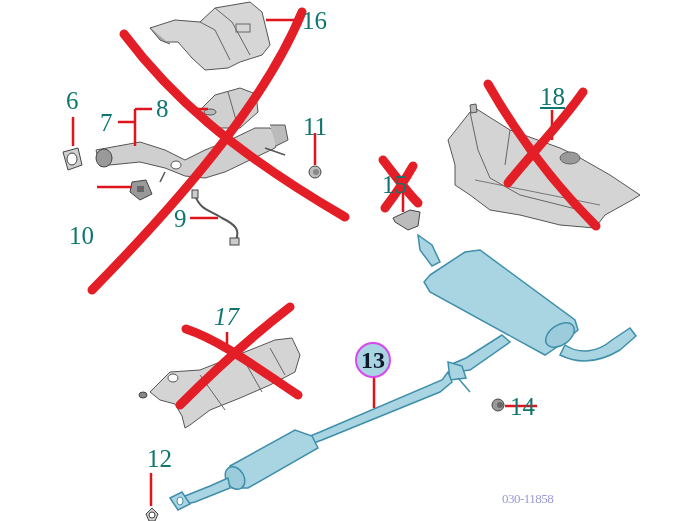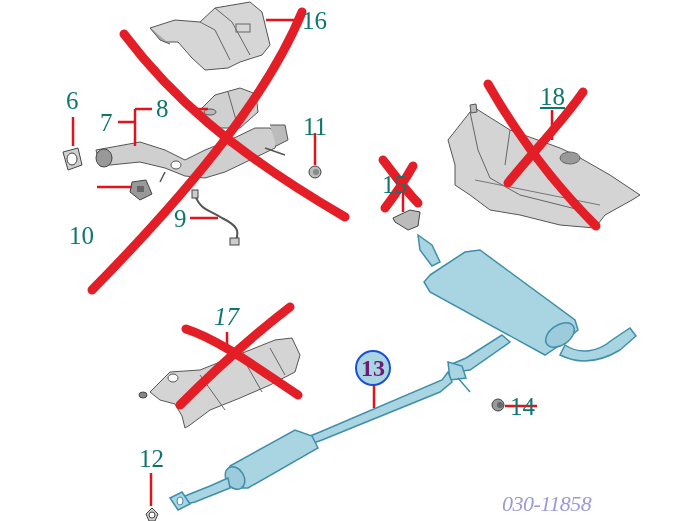--- a/index.html
+++ b/index.html
@@ -4,26 +4,26 @@
 <style>
   html, body { margin: 0; padding: 0; background: #ffffff; }
   body { width: 694px; height: 521px; position: relative; overflow: hidden; font-family: "Liberation Serif", serif; }
   #stage { position: absolute; left: 0; top: 0; width: 694px; height: 521px; }
   .label {
     position: absolute; color: #0f766e; font-family: "Liberation Serif", serif;
     font-size: 25px; line-height: 1; white-space: nowrap;
   }
   .ref-code {
     position: absolute; left: 502px; top: 491px; color: #9a9ad8;
-    font-family: "Liberation Serif", serif; font-size: 22px; letter-spacing: -0.5px; font-style: italic;
+    font-family: "Liberation Serif", serif; font-size: 13px; letter-spacing: -0.5px;
   }
   .badge13 {
-    position: absolute; left: 355px; top: 350px; width: 36px; height: 36px; border-radius: 50%;
-    background: #a9d4e2; border: 2px solid #1d4ed8; box-sizing: border-box;
-    color: #701a75; font-size: 24px; font-family: "Liberation Serif", serif;
+    position: absolute; left: 355px; top: 342px; width: 36px; height: 36px; border-radius: 50%;
+    background: #a9d4e2; border: 2px solid #d946ef; box-sizing: border-box;
+    color: #0f172a; font-size: 24px; font-family: "Liberation Serif", serif;
     display: flex; align-items: center; justify-content: center; font-weight: bold;
   }
 </style>
 </head>
 <body>
 
 <div id="stage">
   <svg width="694" height="521" viewBox="0 0 694 521" xmlns="http://www.w3.org/2000/svg">
 
     <g>
@@ -160,21 +160,21 @@
     </g>
   </svg>
 
   
   <span class="label" style="left:66px;top:88px;">6</span>
   <span class="label" style="left:100px;top:110px;">7</span>
   <span class="label" style="left:156px;top:96px;">8</span>
   <span class="label" style="left:174px;top:206px;">9</span>
   <span class="label" style="left:69px;top:175px;margin-top:48px;">10</span>
   <span class="label" style="left:303px;top:114px;">11</span>
-  <span class="label" style="left:139px;top:446px;">12</span>
+  <span class="label" style="left:147px;top:446px;">12</span>
   <div class="badge13">
       <span>13</span>
     </div>
   <span class="label" style="left:510px;top:394px;">14</span>
   <span class="label" style="left:382px;top:152px;margin-top:20px;">15</span>
   <span class="label" style="left:302px;top:8px;">16</span>
   <span class="label" style="left:214px;top:304px;font-style:italic;">17</span>
   <span class="label" style="left:540px;top:84px;text-decoration:underline;">18</span>
 
   <span class="ref-code">030-11858</span>

